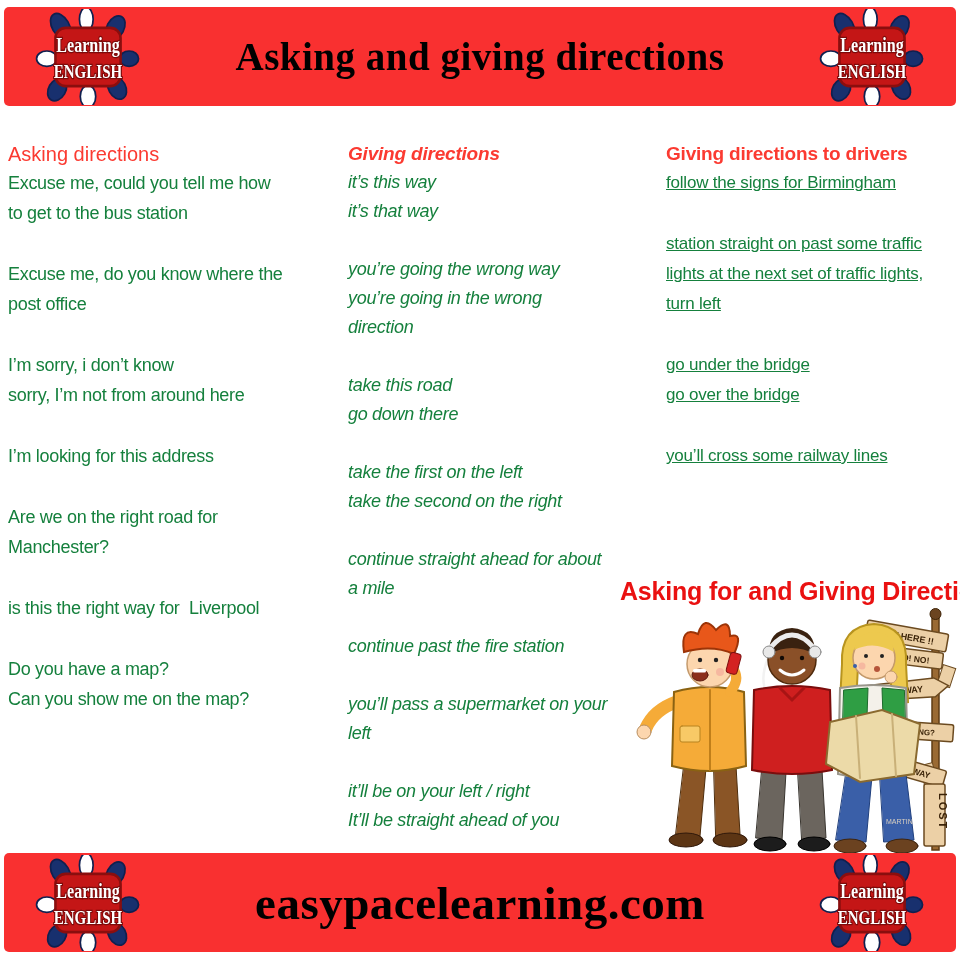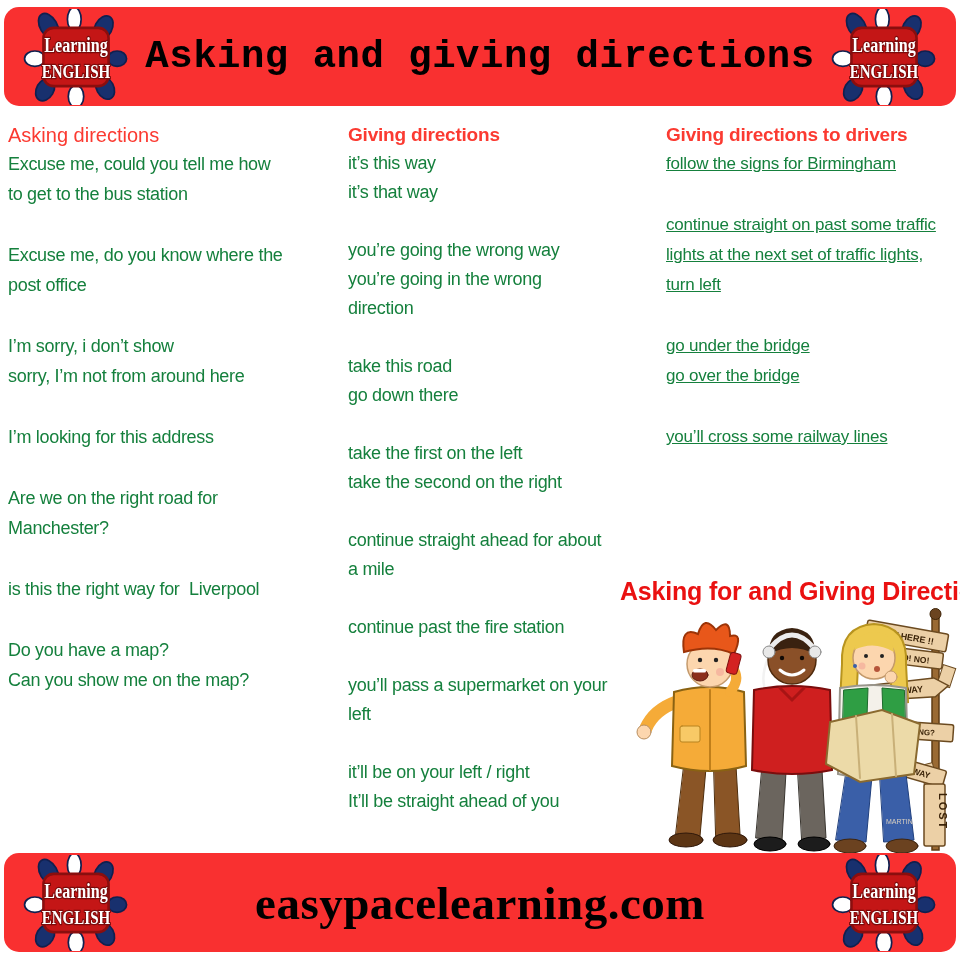--- a/index.html
+++ b/index.html
@@ -1,39 +1,39 @@
 <!DOCTYPE html>
 <html><head>
 <meta charset="utf-8">
 <style>
   html,body{margin:0;padding:0;background:#ffffff;}
   .page{position:relative;width:960px;height:960px;background:#ffffff;overflow:hidden;
         font-family:"Liberation Sans",sans-serif;color:#1f1f1f;}
 
   
   .banner{position:absolute;left:4px;width:952px;height:99px;background:#f93030;
-          border-radius:15px;display:flex;align-items:center;justify-content:space-between;
-          padding:0 16px;box-sizing:border-box;}
+          border-radius:5px;display:flex;align-items:center;justify-content:space-between;
+          padding:0 28px;box-sizing:border-box;}
   .banner.top{top:7px;}
   .banner.bottom{top:853px;z-index:6;}
   .banner-title{flex:1;text-align:center;font-family:"Liberation Serif",serif;
                 font-weight:bold;font-size:39px;color:#000;letter-spacing:.5px;}
   .banner.bottom .banner-title{font-size:47px;}
 
   .logo{width:112px;height:96px;flex:0 0 auto;}
   .logo text{font-family:"Liberation Serif",serif;font-weight:bold;fill:#fff;
              stroke:#7d0b0b;stroke-width:3px;paint-order:stroke;}
 
   
-  .col{position:absolute;top:121px;}
+  .col{position:absolute;top:140px;}
   .col .heading{font-size:20px;line-height:28px;color:#fb3a31;white-space:nowrap;}
   .col.c2 .heading,.col.c3 .heading{font-weight:bold;font-size:19px;letter-spacing:-.2px;}
   .line{white-space:pre;color:#15803d;}
   .c1{left:8px;}   .c1 .line{font-size:18px;line-height:30px;letter-spacing:-.3px;}
-  .c2{left:348px;} .c2 .line{font-size:18px;line-height:29px;letter-spacing:-.3px;}
+  .c2{left:348px;font-style:italic;} .c2 .line{font-size:18px;line-height:29px;letter-spacing:-.3px;}
   .c3{left:666px;} .c3 .line{font-size:17px;line-height:30px;letter-spacing:-.2px;text-decoration:underline;}
   .c1 .group,.c3 .group{margin:0 0 31px 0;}
   .c2 .group{margin:0 0 29px 0;}
 
   
   .caption{position:absolute;left:620px;top:577px;width:338px;text-align:center;
            font-weight:bold;font-size:25px;letter-spacing:-.2px;color:#ea1111;white-space:nowrap;}
   .scene{position:absolute;left:634px;top:606px;width:324px;height:248px;z-index:1;}
   .scene text{font-family:"Liberation Sans",sans-serif;}
 </style>
@@ -52,21 +52,21 @@
         <ellipse cx="108" cy="58" rx="11" ry="9" fill="#18306e"></ellipse>
         <ellipse cx="24" cy="94" rx="10" ry="14" fill="#18306e" transform="rotate(30 24 94)"></ellipse>
         <ellipse cx="60" cy="102" rx="9" ry="13" fill="#ffffff"></ellipse>
         <ellipse cx="94" cy="92" rx="10" ry="14" fill="#18306e" transform="rotate(-28 94 92)"></ellipse>
       </g>
       <rect x="22" y="22" width="76" height="68" rx="12" fill="#c41616" stroke="#8a0e0e" stroke-width="3"></rect>
       <text x="60" y="50" text-anchor="middle" font-size="24" textLength="74" lengthAdjust="spacingAndGlyphs">Learning</text>
       <text x="60" y="80" text-anchor="middle" font-size="23" textLength="80" lengthAdjust="spacingAndGlyphs">ENGLISH</text>
     </svg>
 
-    <h1 class="banner-title" style="margin:3px;font-family:Liberation Mono, monospace;">Asking and giving directions</h1>
+    <h1 class="banner-title" style="margin:3px;">Asking and giving directions</h1>
 
     <svg class="logo" viewBox="0 0 120 112">
       <g stroke="#10204f" stroke-width="2">
         <ellipse cx="28" cy="20" rx="10" ry="16" fill="#18306e" transform="rotate(-30 28 20)"></ellipse>
         <ellipse cx="58" cy="12" rx="8" ry="14" fill="#ffffff"></ellipse>
         <ellipse cx="92" cy="22" rx="10" ry="15" fill="#18306e" transform="rotate(28 92 22)"></ellipse>
         <ellipse cx="12" cy="58" rx="12" ry="9" fill="#ffffff"></ellipse>
         <ellipse cx="108" cy="58" rx="11" ry="9" fill="#18306e"></ellipse>
         <ellipse cx="24" cy="94" rx="10" ry="14" fill="#18306e" transform="rotate(30 24 94)"></ellipse>
         <ellipse cx="60" cy="102" rx="9" ry="13" fill="#ffffff"></ellipse>
@@ -83,21 +83,21 @@
     <div class="col-body">
         <div class="group">
           <div class="line">Excuse me, could you tell me how</div>
           <div class="line">to get to the bus station</div>
         </div>
         <div class="group">
           <div class="line">Excuse me, do you know where the</div>
           <div class="line">post office</div>
         </div>
         <div class="group">
-          <div class="line">I’m sorry, i don’t show</div>
+          <div class="line">I’m sorry, i don’t know</div>
           <div class="line">sorry, I’m not from around here</div>
         </div>
         <div class="group">
           <div class="line">I’m looking for this address</div>
         </div>
         <div class="group">
           <div class="line">Are we on the right road for</div>
           <div class="line">Manchester?</div>
         </div>
         <div class="group">
@@ -148,21 +148,21 @@
       </div>
   </section>
 
   <section class="col c3">
     <div class="heading">Giving directions to drivers</div>
     <div class="col-body">
         <div class="group">
           <div class="line">follow the signs for Birmingham</div>
         </div>
         <div class="group">
-          <div class="line">continue straight on past some traffic</div>
+          <div class="line">station straight on past some traffic</div>
           <div class="line">lights at the next set of traffic lights,</div>
           <div class="line">turn left</div>
         </div>
         <div class="group">
           <div class="line">go under the bridge</div>
           <div class="line">go over the bridge</div>
         </div>
         <div class="group">
           <div class="line">you’ll cross some railway lines</div>
         </div>

